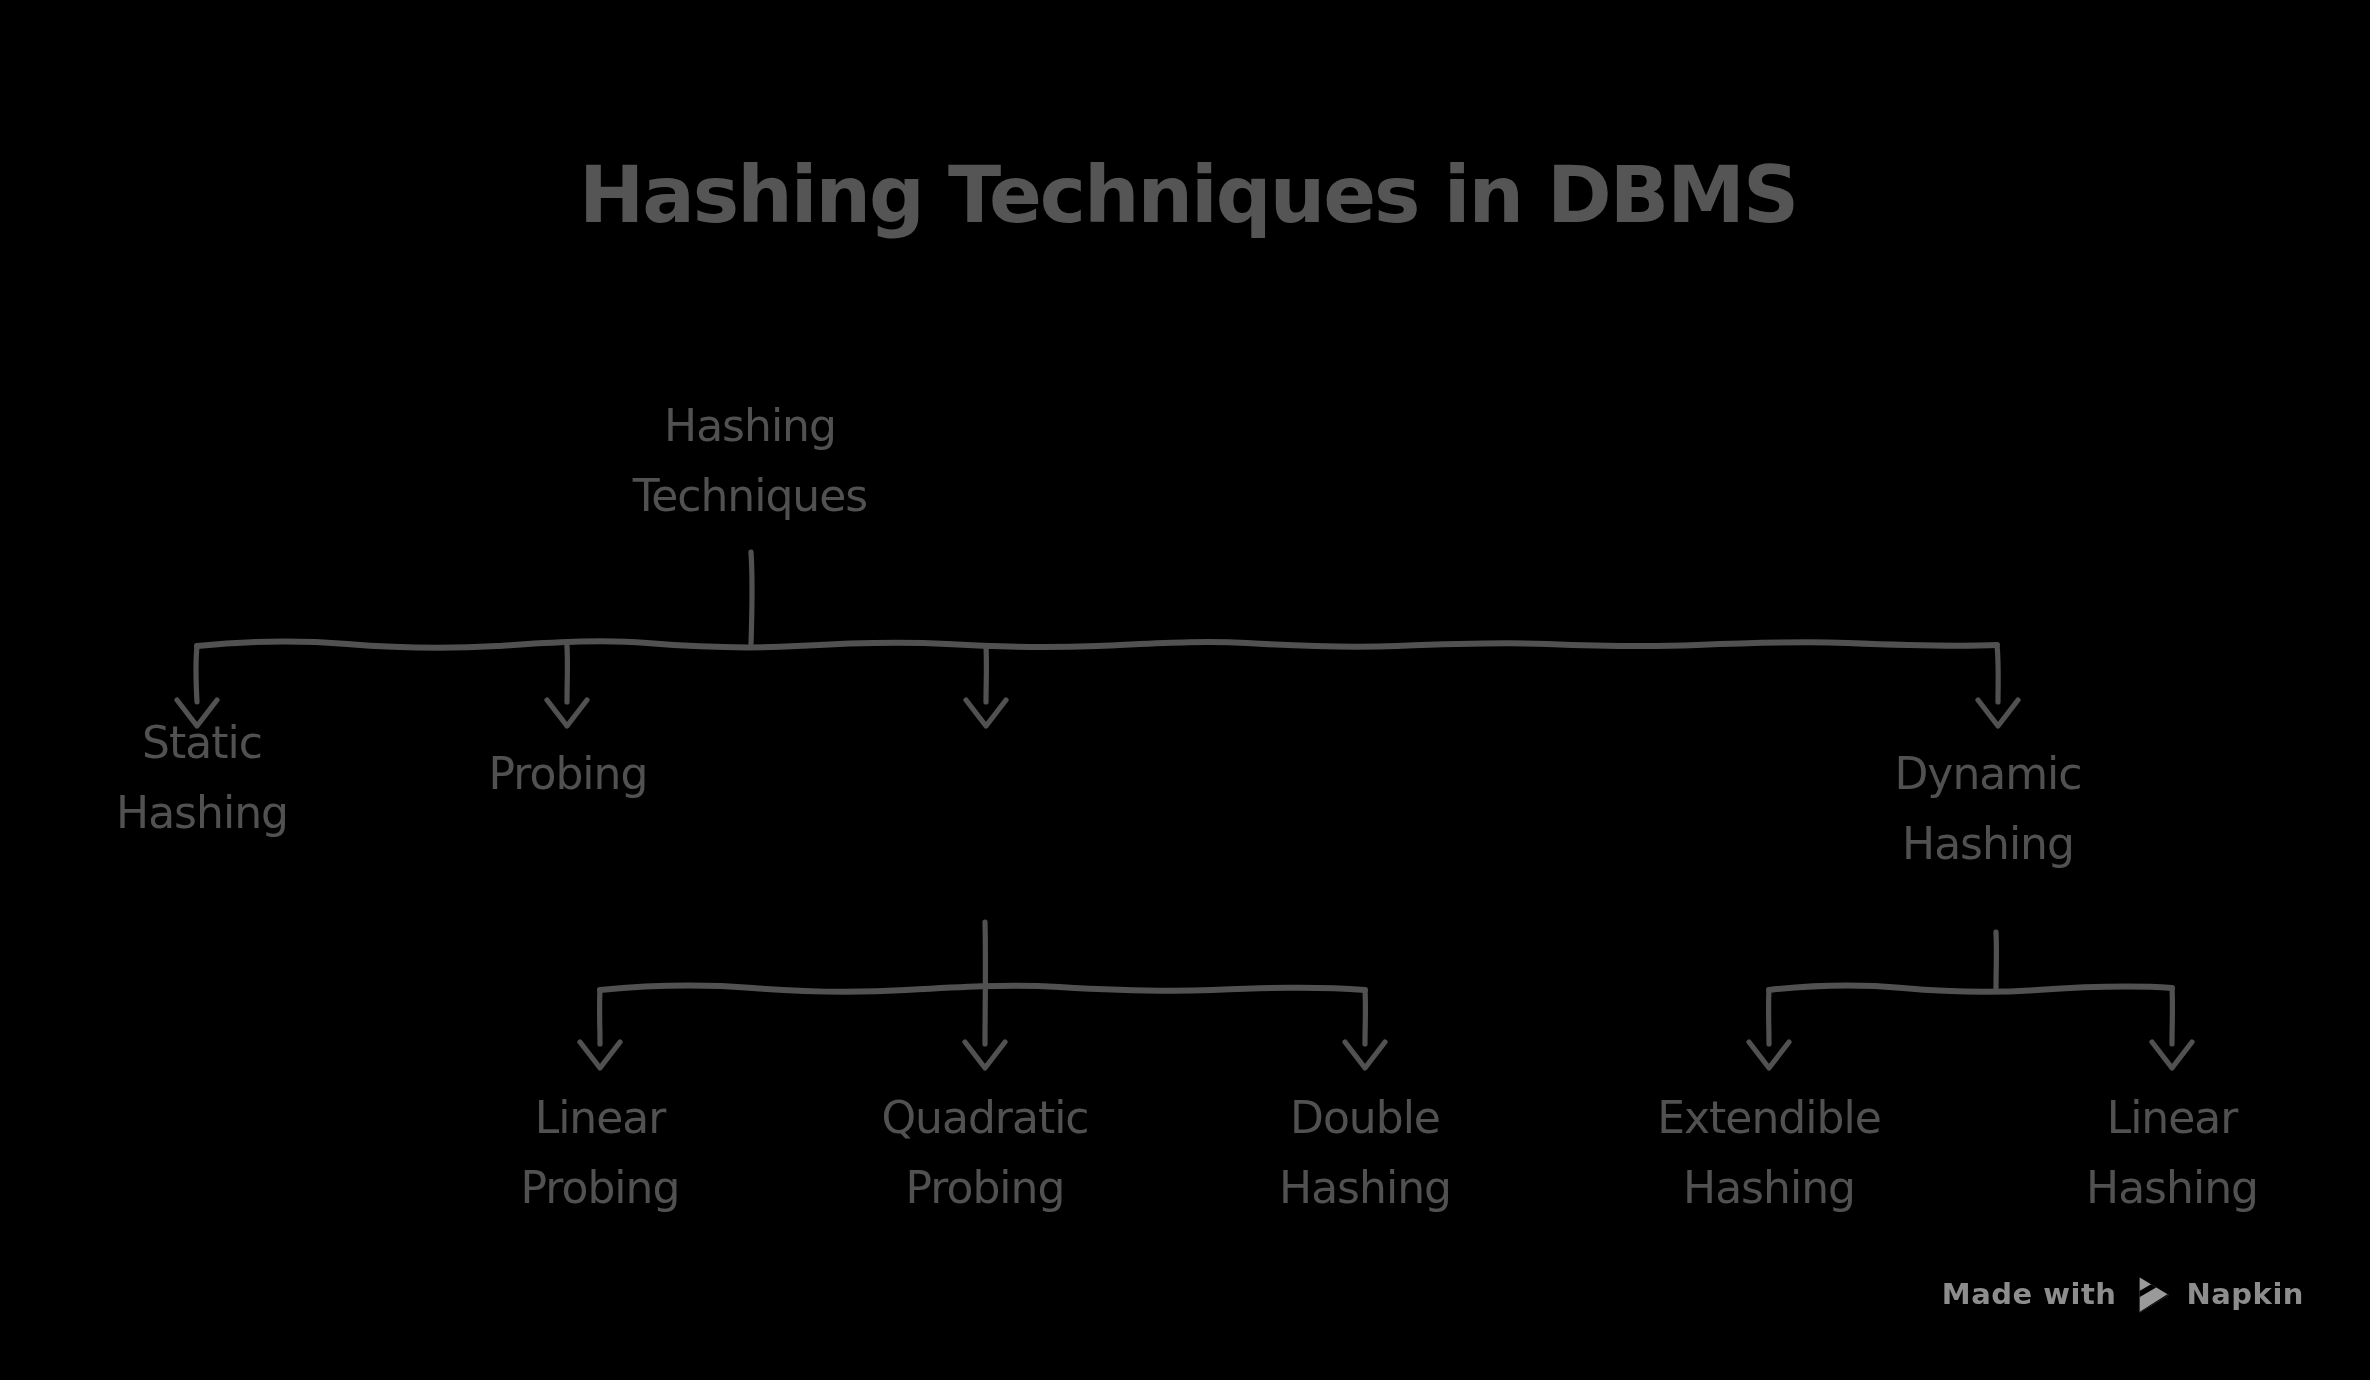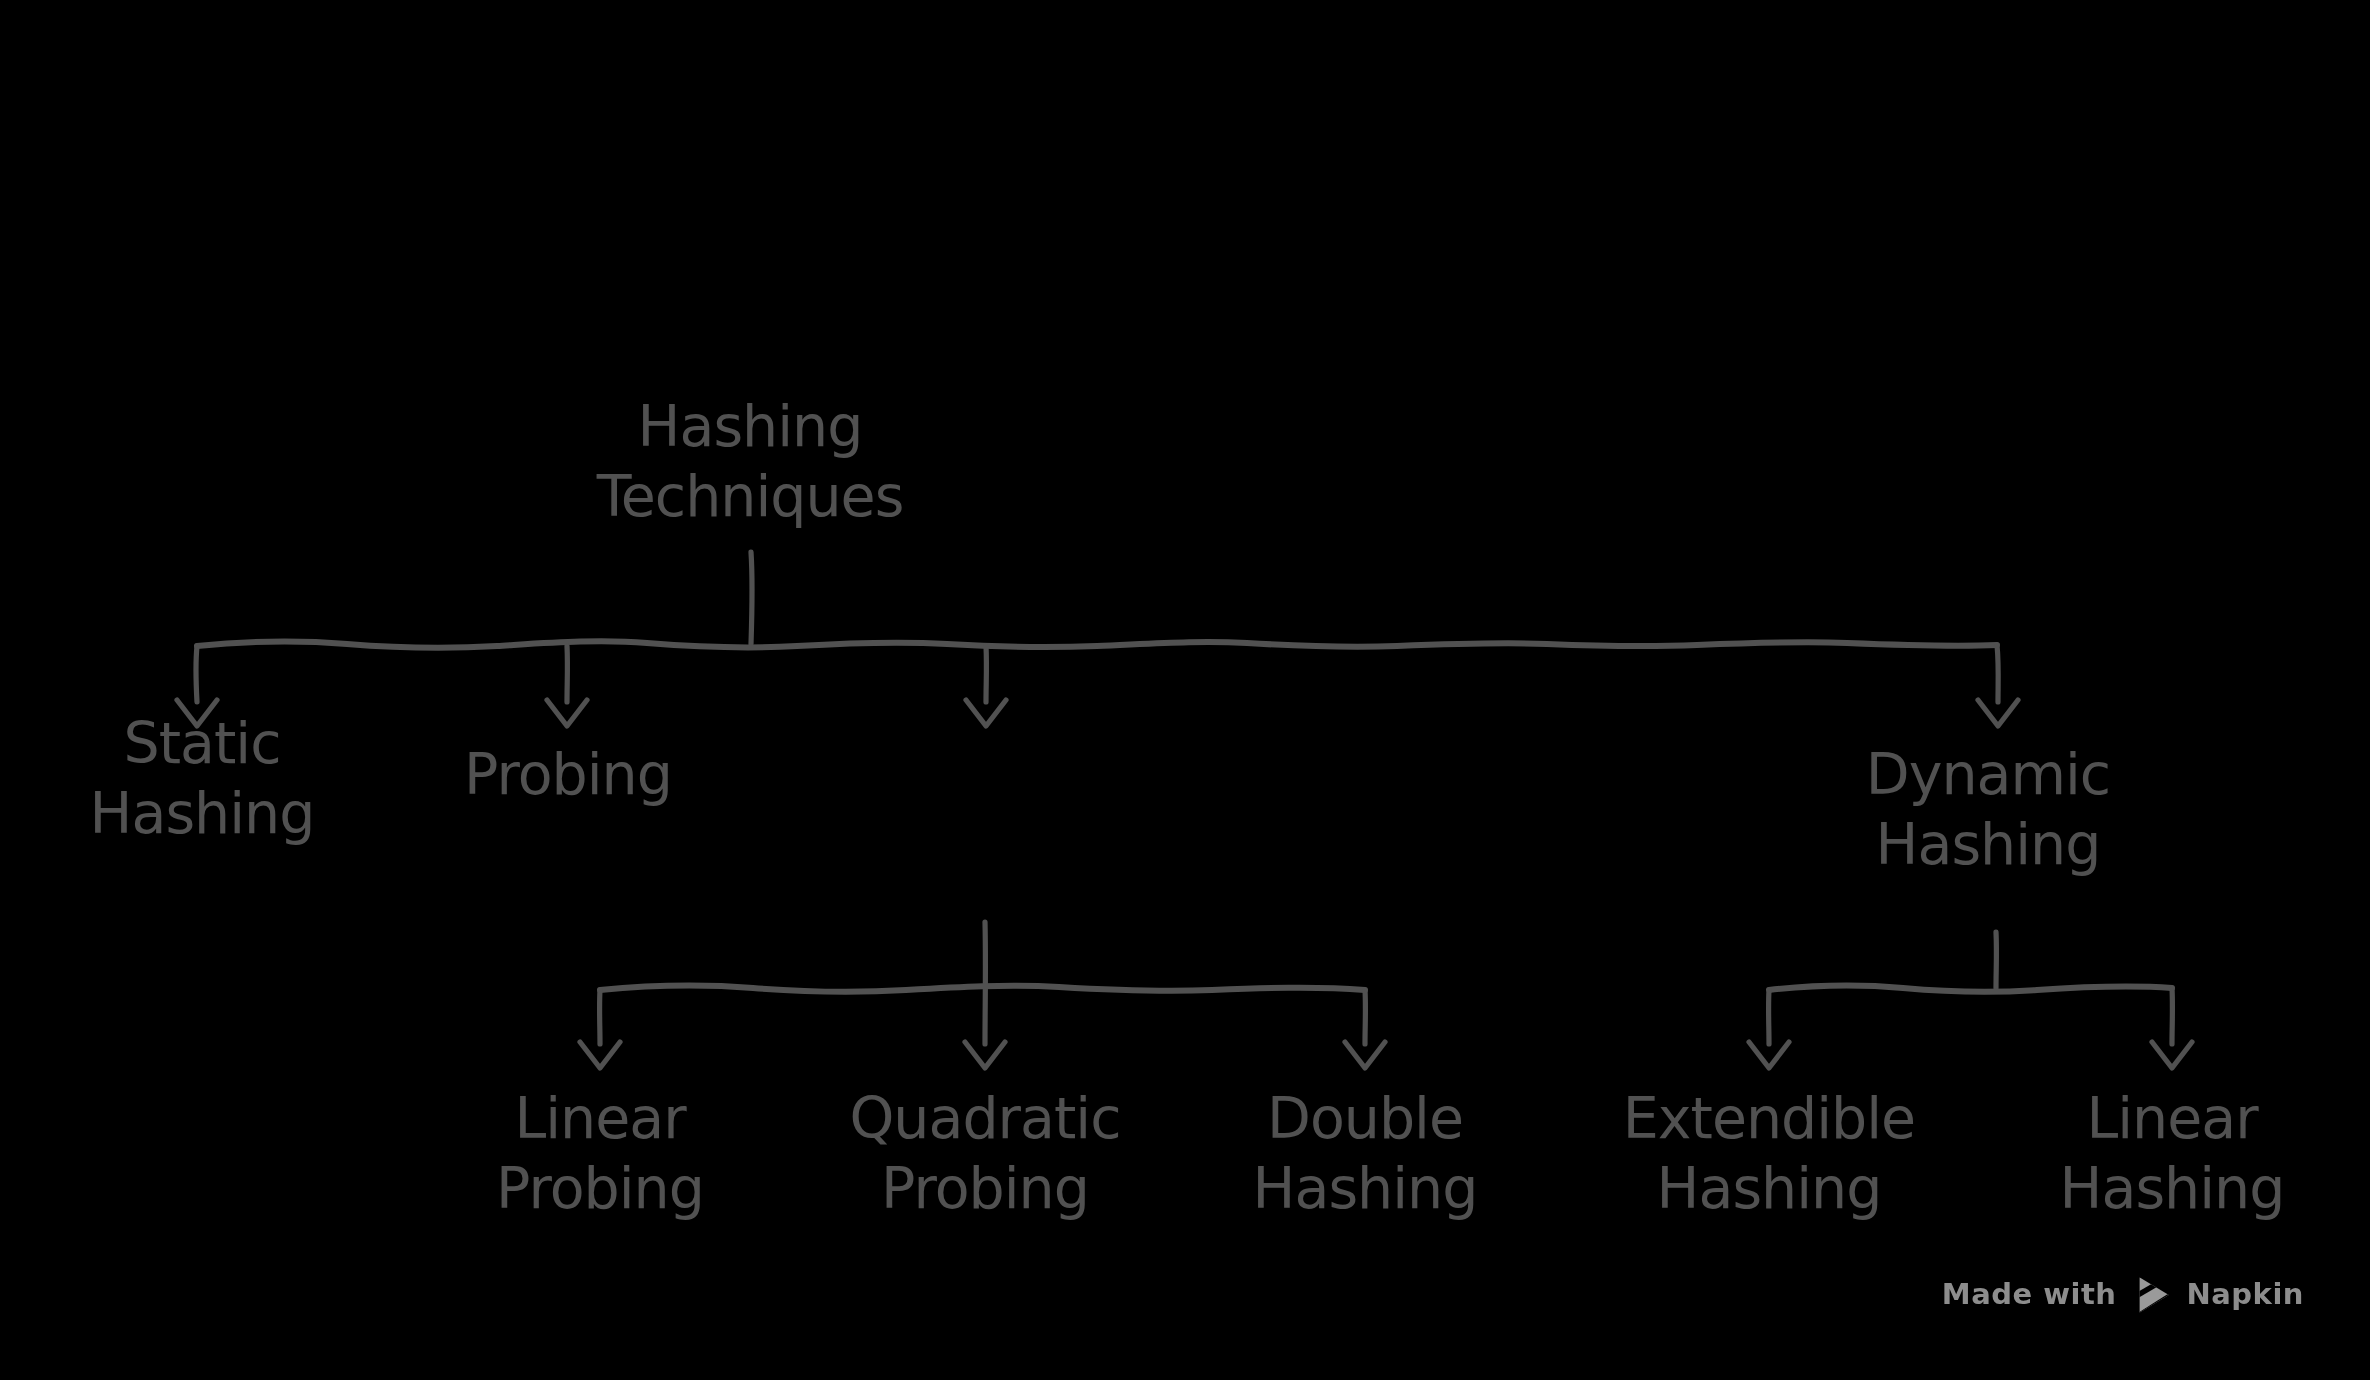--- a/index.html
+++ b/index.html
@@ -22,39 +22,40 @@
     color:var(--title);
   }
   .connectors{position:absolute;left:0;top:0;width:2370px;height:1380px;}
   .connectors path{
     fill:none;stroke:var(--ink);stroke-linecap:round;stroke-linejoin:round;
   }
   .stroke-h{stroke-width:6px;}
   .stroke-v{stroke-width:5.2px;}
   .node{
     position:absolute;transform:translateX(-50%);
-    color:var(--ink);font-size:57px;line-height:70px;letter-spacing:-1px;
+    color:var(--ink);font-size:44px;line-height:70px;letter-spacing:-1px;
     text-align:center;white-space:pre-line;
   }
   .footer{
     position:absolute;top:1272px;right:66px;
     display:flex;align-items:flex-end;gap:14px;
   }
   .footer .txt{
     color:var(--footer-text);font-size:29px;font-weight:bold;letter-spacing:0.5px;
     line-height:44px;white-space:nowrap;
   }
   .logo-tri{fill:var(--logo);}
   .logo-gap{stroke:var(--background);stroke-width:5px;}
 </style>
 </head>
 <body>
 
 <div class="canvas">
 
+  <div class="title">Hashing Techniques in DBMS</div>
 
   <svg class="connectors" viewBox="0 0 2370 1380" aria-hidden="true">
 
     <path class="stroke-v" d="M751 552 c2 30 1 62 0 92"></path>
 
     <path class="stroke-h" d="M197 646 c50 -5 100 -6 150 -2 s100 5 150 2 s100 -7 150 -3 s100 6 150 3 s100 -5 150 -2 s100 4 150 2 s100 -6 150 -3 s100 5 150 3 s100 -4 150 -2 s100 3 150 1 s100 -4 150 -2 s100 4 150 2"></path>
 
     <path class="stroke-v" d="M197 646 c-2 20 -1 38 0 56"></path>
     <path class="stroke-v" d="M177 700 L197 726 L217 700"></path>
     <path class="stroke-v" d="M567 646 c1 20 0 38 0 56"></path>

